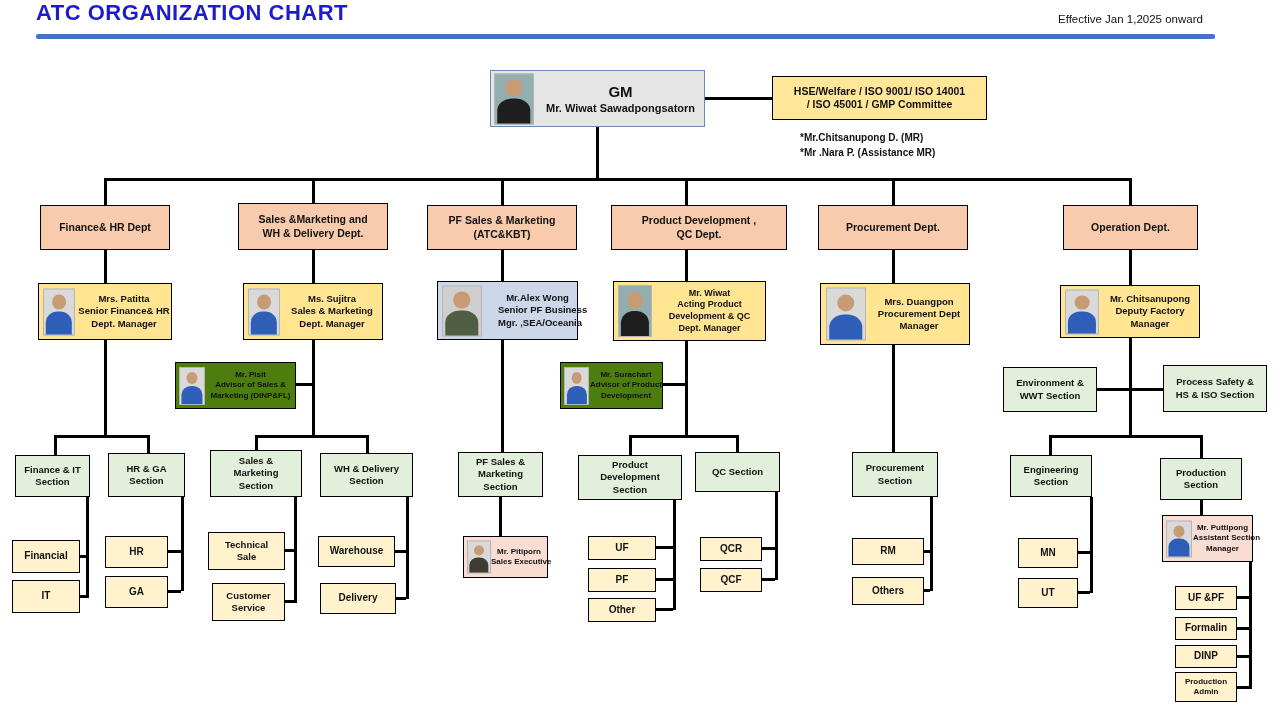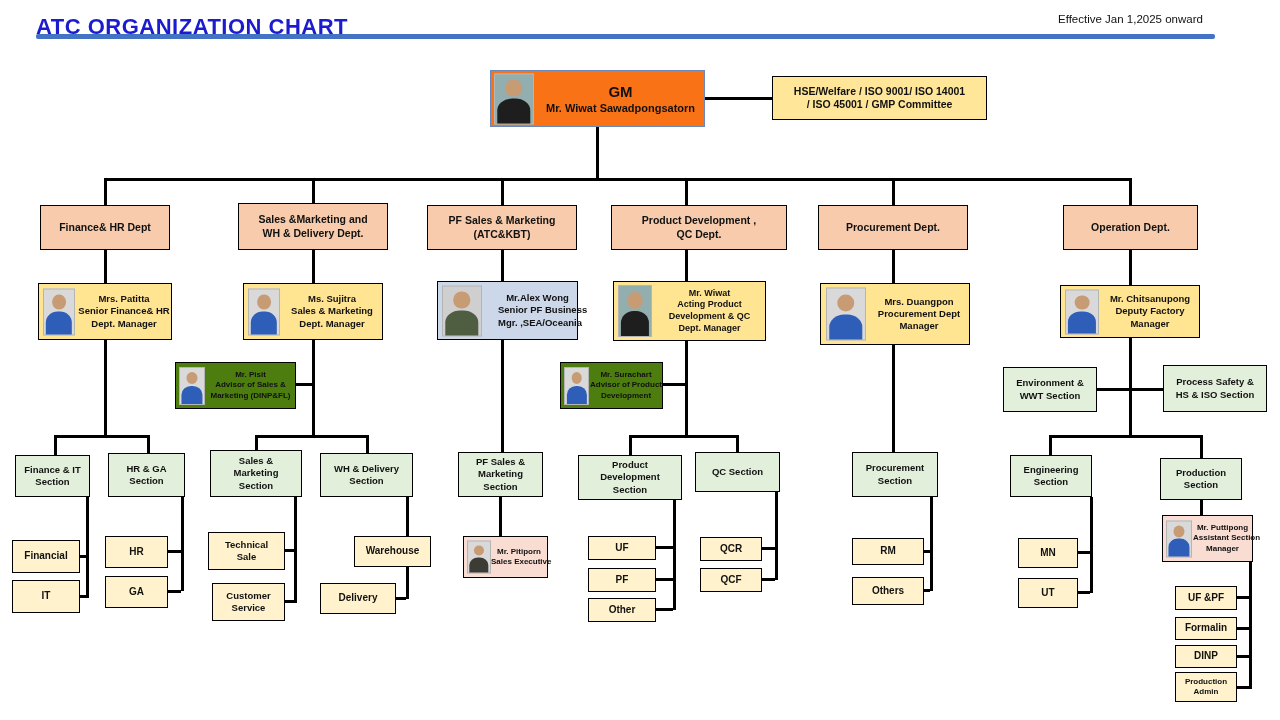--- a/index.html
+++ b/index.html
@@ -1,29 +1,29 @@
 <!DOCTYPE html>
 <html><head>
 <meta charset="utf-8">
 <style>
   html,body{margin:0;padding:0;background:#fff;}
   *{box-sizing:border-box;}
   #stage{position:relative;width:1280px;height:720px;background:#ffffff;overflow:hidden;
          font-family:"Liberation Sans", sans-serif;}
-  .title{position:absolute;left:36px;top:14px;font-size:22px;font-weight:bold;color:#1b1bcf;letter-spacing:.5px;}
+  .title{position:absolute;left:36px;top:0;font-size:22px;font-weight:bold;color:#1b1bcf;letter-spacing:.5px;}
   .rule{position:absolute;left:36px;top:34px;width:1179px;height:5px;background:#4472c4;border-radius:2px;}
   .effective{position:absolute;left:1058px;top:13px;font-size:11.5px;color:#111;}
   
   .bx{position:absolute;border:1.5px solid #000;background:#fff;display:flex;align-items:center;justify-content:center;text-align:center;font-weight:bold;color:#111;}
   .txt{width:100%;line-height:1.28;}
   .txt div{white-space:nowrap;}
   .dept{background:#f7cbac;font-size:10.5px;}
   .mgr{background:#ffe492;font-size:9.5px;}
   .mgr-blue{background:#ccd8ea;font-size:9.5px;}
-  .gmbox{background:#f97316;border:1.5px solid #6b88bb;}
+  .gmbox{background:#e5e5e5;border:1.5px solid #6b88bb;}
   .hse{background:#ffe699;font-size:10.5px;}
   .adv{background:#4d7c0f;font-size:8px;}
   .sec{background:#e2efda;font-size:9.5px;}
   .leaf{background:#fff2cc;font-size:10px;}
   .person{background:#f9dcd2;font-size:8px;}
   .notes{position:absolute;left:800px;top:131px;font-size:10px;font-weight:bold;line-height:1.45;color:#111;}
   
   .ln{position:absolute;background:#000;display:block;}
   
   .photo{position:absolute;left:4px;top:50%;transform:translateY(-50%);background:#d9d9d9;border:1px solid #b5b5b5;overflow:hidden;}
@@ -52,20 +52,24 @@
       <div class="gmtitle">GM</div>
       <div class="gmname">Mr. Wiwat Sawadpongsatorn</div>
     </div>
   </div>
   <div class="bx hse" style="left:772px;top:76px;width:215px;height:44px;">
     <div class="txt">
         <div>HSE/Welfare / ISO 9001/ ISO 14001</div>
         <div>/ ISO 45001 / GMP Committee</div>
       </div>
   </div>
+  <div class="notes">
+      <div>*Mr.Chitsanupong D. (MR)</div>
+      <div>*Mr .Nara P. (Assistance MR)</div>
+    </div>
 
   <i class="ln" style="left:705px;top:97px;width:67px;height:3px;"></i>
   <i class="ln" style="left:596px;top:127px;width:3px;height:53px;"></i>
   <i class="ln" style="left:104px;top:178px;width:1028px;height:3px;"></i>
   <i class="ln" style="left:104px;top:178px;width:3px;height:28px;"></i>
   <i class="ln" style="left:312px;top:178px;width:3px;height:26px;"></i>
   <i class="ln" style="left:501px;top:178px;width:3px;height:28px;"></i>
   <i class="ln" style="left:685px;top:178px;width:3px;height:28px;"></i>
   <i class="ln" style="left:892px;top:178px;width:3px;height:28px;"></i>
   <i class="ln" style="left:1129px;top:178px;width:3px;height:28px;"></i>
@@ -348,21 +352,21 @@
         <div>Technical</div>
         <div>Sale</div>
       </div>
   </div>
   <div class="bx leaf" style="left:212px;top:583px;width:73px;height:38px;font-size:9.5px;">
     <div class="txt">
         <div>Customer</div>
         <div>Service</div>
       </div>
   </div>
-  <div class="bx leaf" style="left:318px;top:536px;width:77px;height:31px;margin-left:36px;">
+  <div class="bx leaf" style="left:318px;top:536px;width:77px;height:31px;">
     <div class="txt">
         <div>Warehouse</div>
       </div>
   </div>
   <div class="bx leaf" style="left:320px;top:583px;width:76px;height:31px;">
     <div class="txt">
         <div>Delivery</div>
       </div>
   </div>
   <div class="bx leaf" style="left:588px;top:536px;width:68px;height:24px;">

